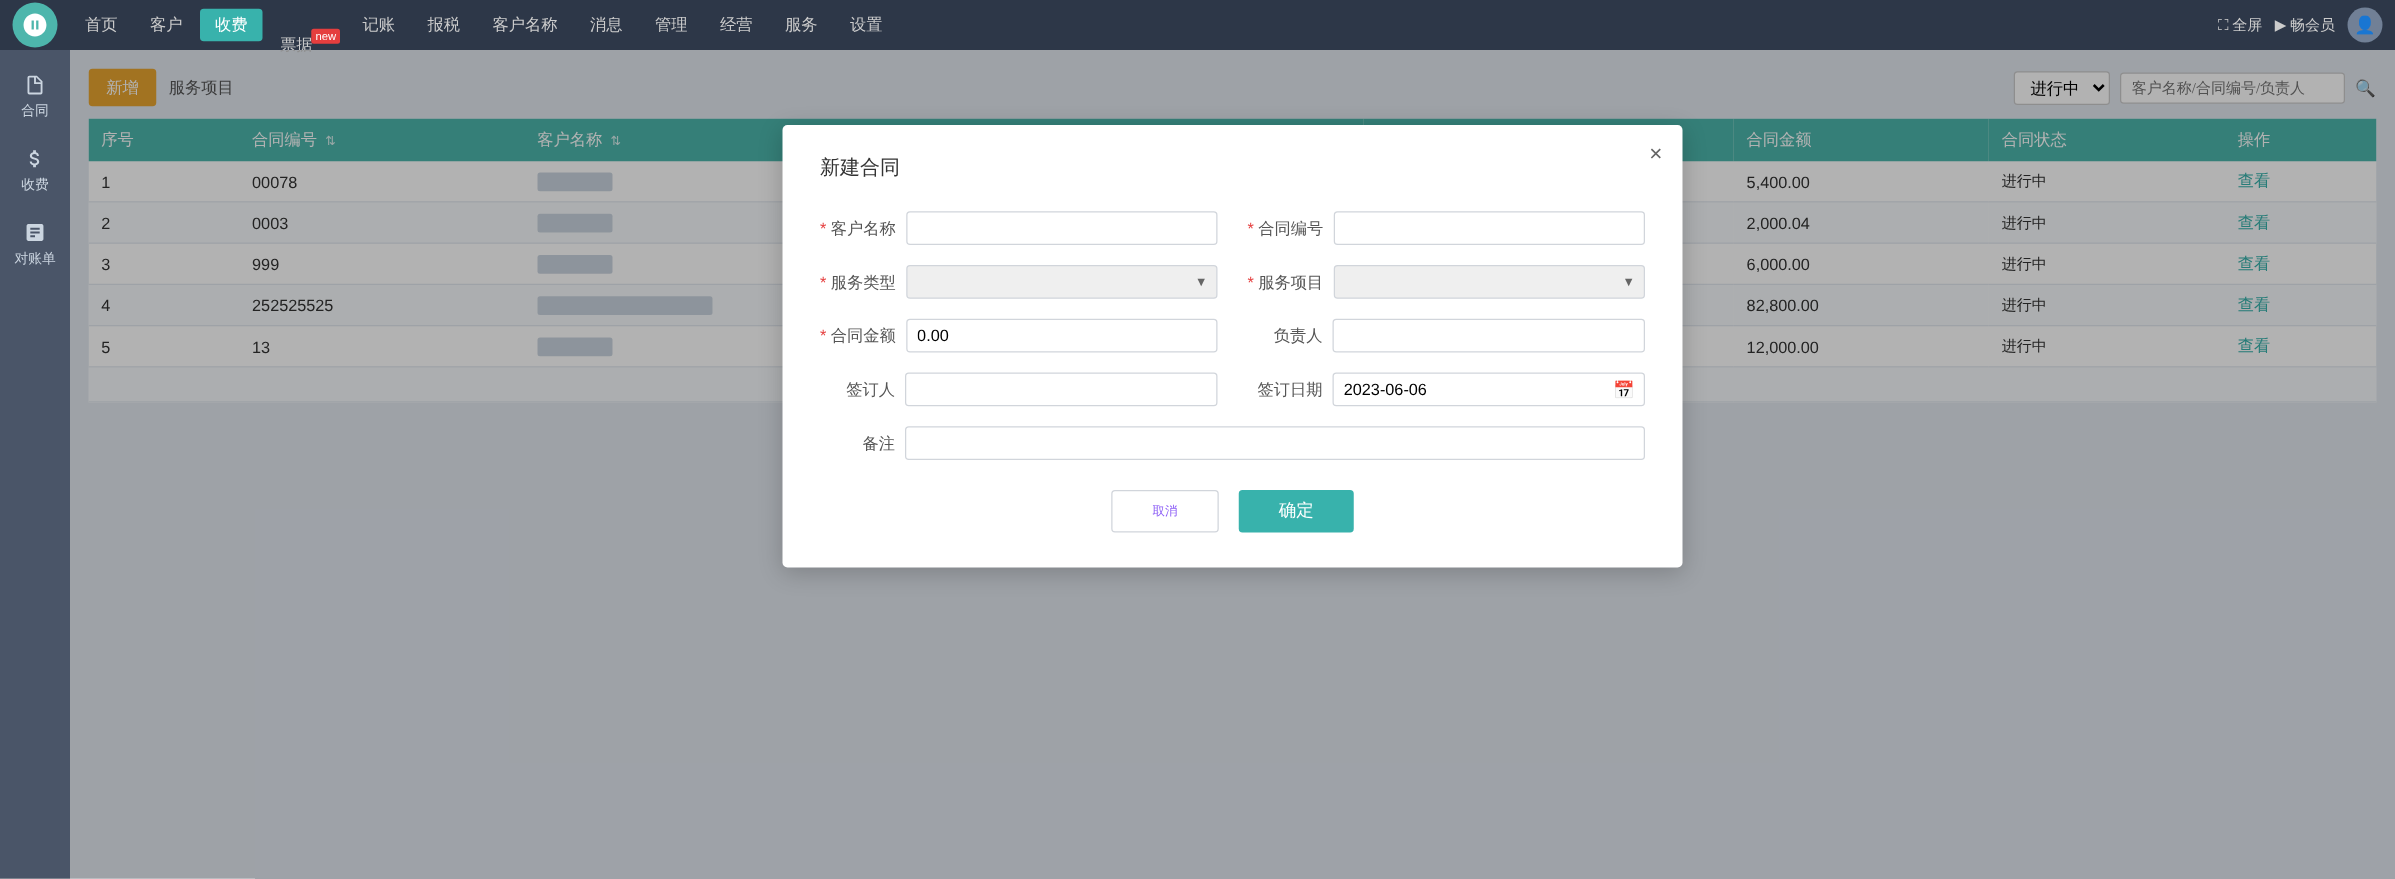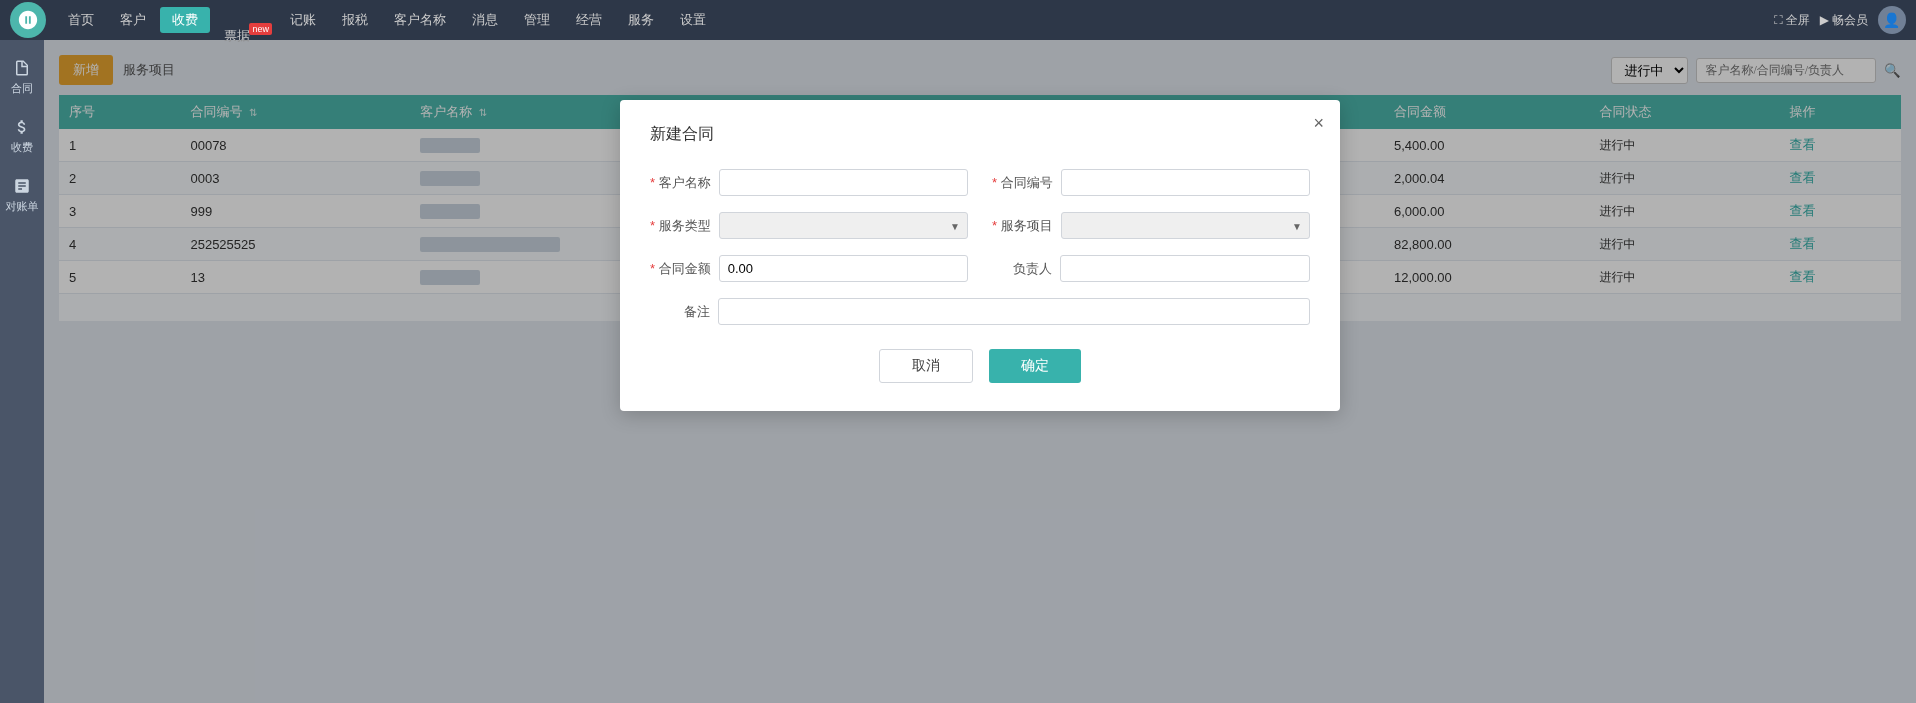--- a/index.html
+++ b/index.html
@@ -58,21 +58,21 @@
     }
 
     
     .main-layout {
       display: flex;
       height: calc(100vh - 40px);
     }
 
     
     .sidebar {
-      width: 44px;
+      width: 56px;
       background: #4a5568;
       display: flex;
       flex-direction: column;
       align-items: center;
       padding-top: 10px;
       gap: 5px;
     }
     .sidebar-item {
       width: 50px;
       display: flex; flex-direction: column; align-items: center;
@@ -235,22 +235,22 @@
     .date-input-wrap .cal-icon {
       position: absolute; right: 8px; color: #999; font-size: 14px; cursor: pointer;
     }
     .full-row {
       grid-column: 1 / -1;
     }
     .modal-footer {
       display: flex; justify-content: center; gap: 16px; margin-top: 24px;
     }
     .btn-cancel {
-      background: #fff; border: 1px solid #d1d5db; color: #404040;
-      padding: 0 32px; border-radius: 3px; font-size: 14px;
+      background: #fff; border: 1px solid #d1d5db; color: #8b5cf6;
+      padding: 0 32px; border-radius: 3px; font-size: 10px;
       cursor: pointer; font-family: inherit;
     }
     .btn-confirm {
       background: #38b2ac; border: none; color: #fff;
       padding: 8px 32px; border-radius: 3px; font-size: 14px;
       cursor: pointer; font-family: inherit;
     }
 
     .table-container { position: relative; }
   </style>
@@ -455,20 +455,33 @@
           <div class="form-group">
             <label class="required">合同金额</label>
             <input type="text" value="0.00" style="">
           </div>
           <div class="form-group">
             <label>负责人</label>
             <input type="text" style="">
           </div>
         </div>
 
+        <div class="form-row">
+          <div class="form-group">
+            <label>签订人</label>
+            <input type="text" style="">
+          </div>
+          <div class="form-group">
+            <label>签订日期</label>
+            <div class="date-input-wrap">
+              <input type="text" value="2023-06-06" style="">
+              <span class="cal-icon">📅</span>
+            </div>
+          </div>
+        </div>
 
         <div class="form-row">
           <div class="form-group full-row">
             <label>备注</label>
             <input type="text" style="width: 100%;">
           </div>
         </div>
 
         <div class="modal-footer">
           <button class="btn-cancel">取消</button>

